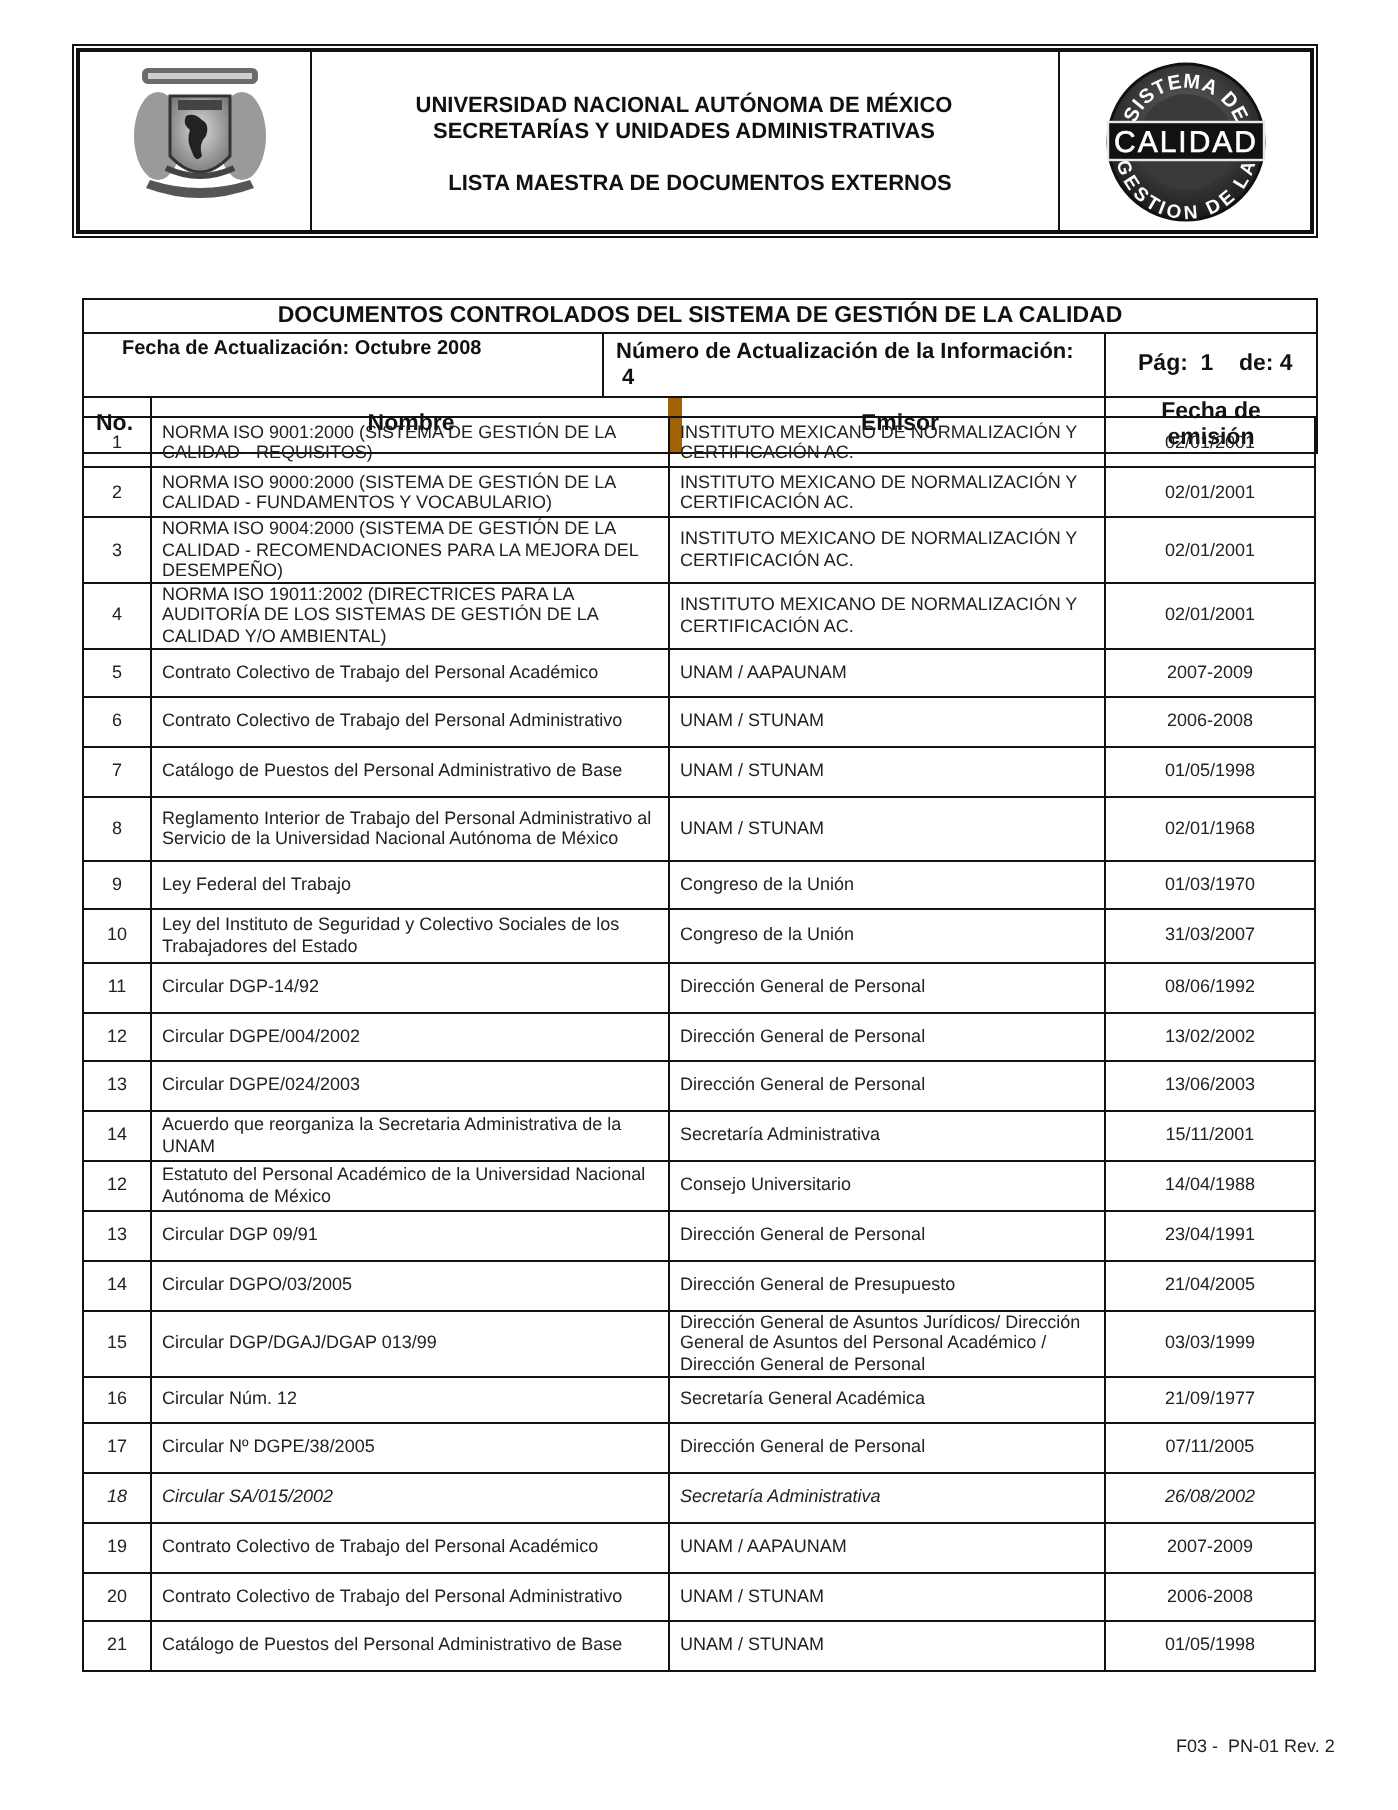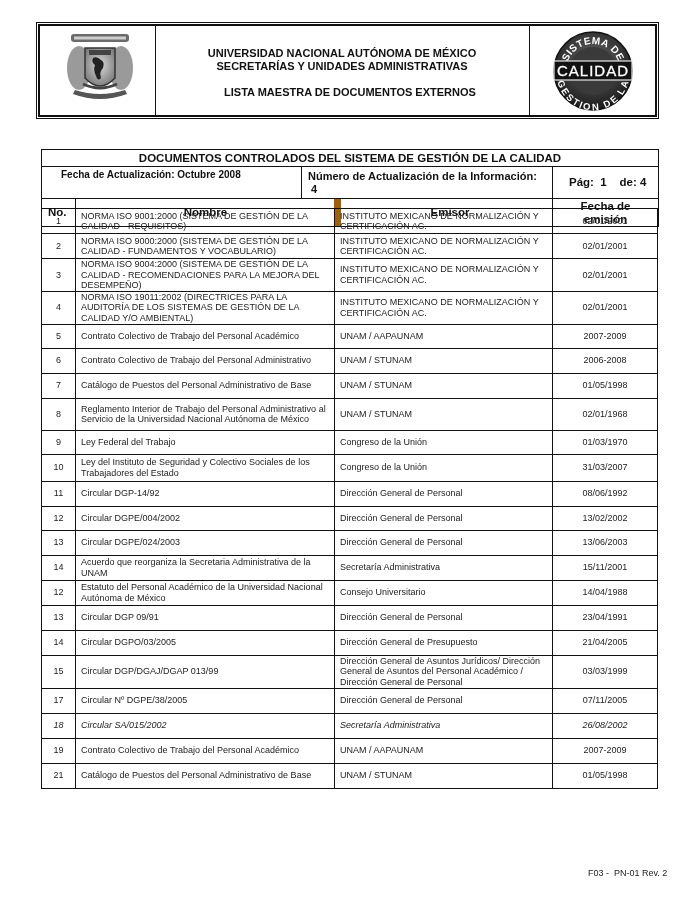--- a/index.html
+++ b/index.html
@@ -219,38 +219,50 @@
         <td class="nm">Circular DGPO/03/2005</td>
         <td class="em">Dirección General de Presupuesto</td>
         <td class="fe">21/04/2005</td>
       </tr>
       <tr style="height: 33px;">
         <td class="no">15</td>
         <td class="nm">Circular DGP/DGAJ/DGAP 013/99</td>
         <td class="em">Dirección General de Asuntos Jurídicos/ Dirección General de Asuntos del Personal Académico / Dirección General de Personal</td>
         <td class="fe">03/03/1999</td>
       </tr>
+      <tr style="height: 23px;">
+        <td class="no">16</td>
+        <td class="nm">Circular Núm. 12</td>
+        <td class="em">Secretaría General Académica</td>
+        <td class="fe">21/09/1977</td>
+      </tr>
       <tr style="height: 25px;">
         <td class="no">17</td>
         <td class="nm">Circular Nº DGPE/38/2005</td>
         <td class="em">Dirección General de Personal</td>
         <td class="fe">07/11/2005</td>
       </tr>
       <tr style="height: 25px; font-style: italic;">
         <td class="no">18</td>
         <td class="nm">Circular SA/015/2002</td>
         <td class="em">Secretaría Administrativa</td>
         <td class="fe">26/08/2002</td>
       </tr>
       <tr style="height: 25px;">
         <td class="no">19</td>
         <td class="nm">Contrato Colectivo de Trabajo del Personal Académico</td>
         <td class="em">UNAM / AAPAUNAM</td>
         <td class="fe">2007-2009</td>
       </tr>
+      <tr style="height: 24px;">
+        <td class="no">20</td>
+        <td class="nm">Contrato Colectivo de Trabajo del Personal Administrativo</td>
+        <td class="em">UNAM / STUNAM</td>
+        <td class="fe">2006-2008</td>
+      </tr>
       <tr style="height: 25px;">
         <td class="no">21</td>
         <td class="nm">Catálogo de Puestos del Personal Administrativo de Base</td>
         <td class="em">UNAM / STUNAM</td>
         <td class="fe">01/05/1998</td>
       </tr>
     </tbody>
 </table>
 
 <div class="footer" style="white-space:pre">F03 -  PN-01 Rev. 2</div>

